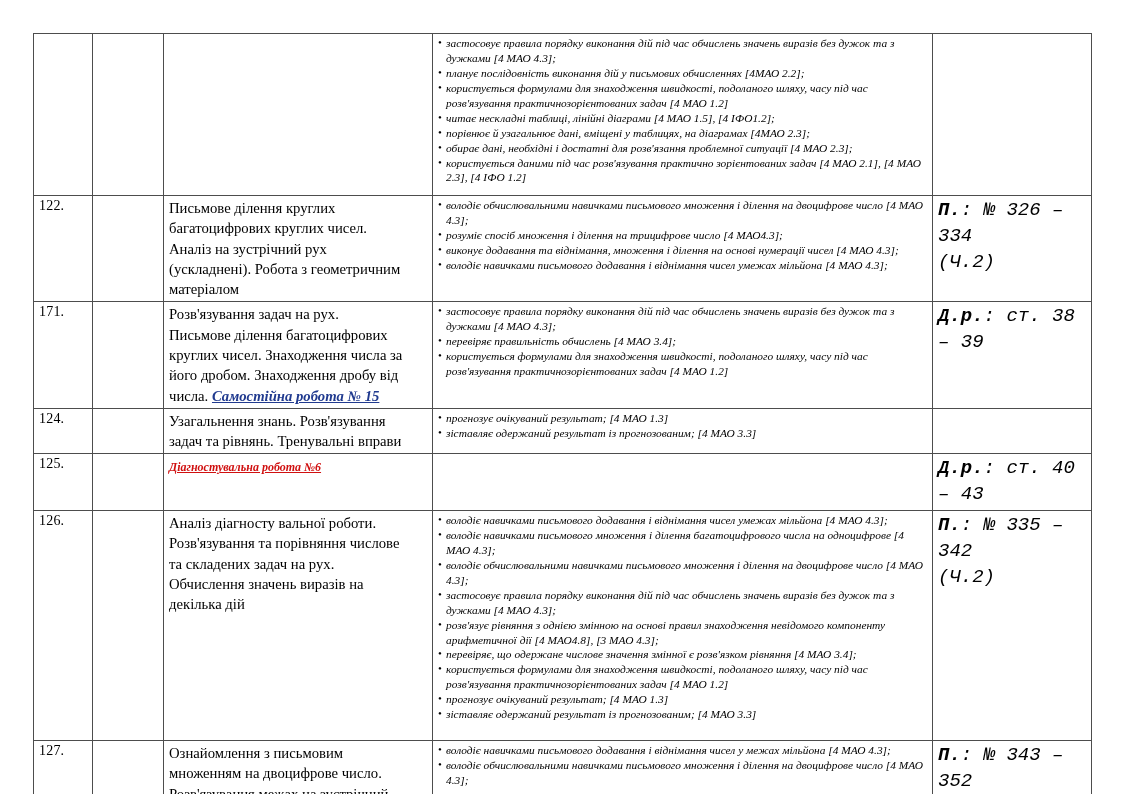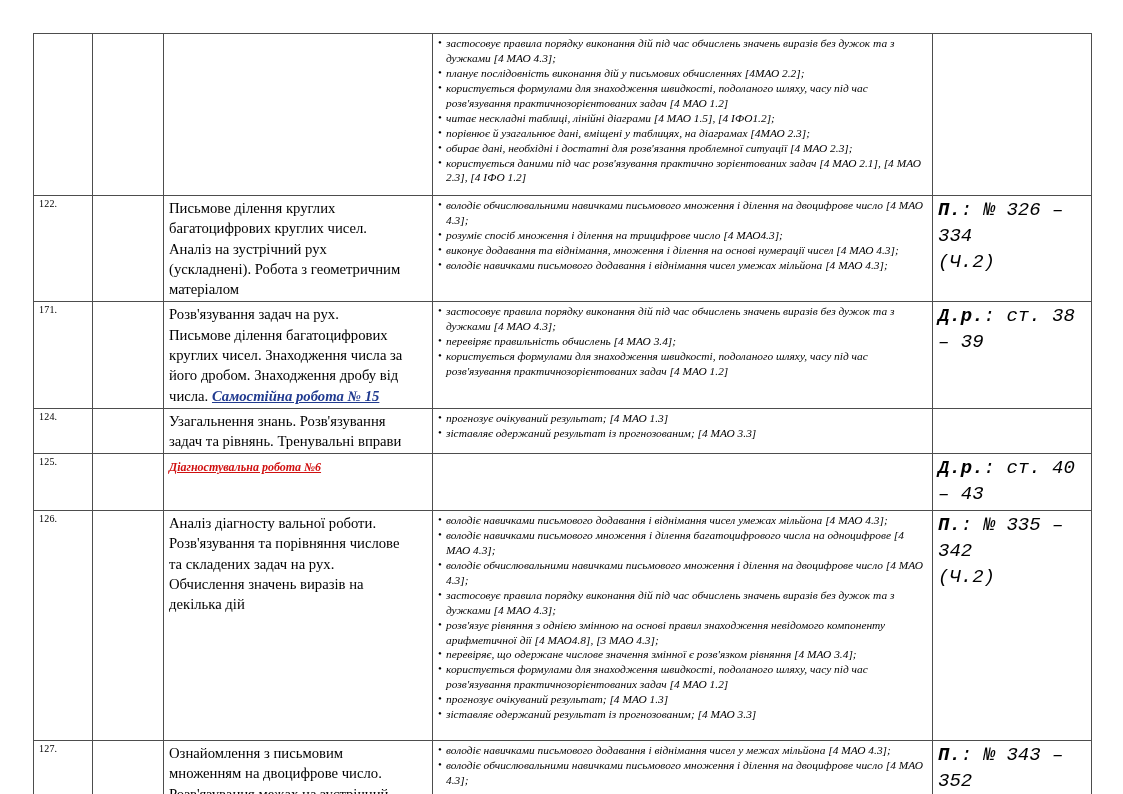--- a/index.html
+++ b/index.html
@@ -38,21 +38,21 @@
     background: #ffffff;
   }
   
   col.c-num   { width: 59px; }
   col.c-date  { width: 71px; }
   col.c-topic { width: 269px; }
   col.c-res   { width: 500px; }
   col.c-hw    { width: 159px; }
 
   td.num {
-    font-size: 10px;
+    font-size: 14px;
     text-align: left;
     padding-left: 9px;
     padding-top: 3px;
     letter-spacing: .2px;
   }
   td.date { }
   td.topic {
     font-size: 14.7px;
     line-height: 1.38;
     padding-left: 8px;

